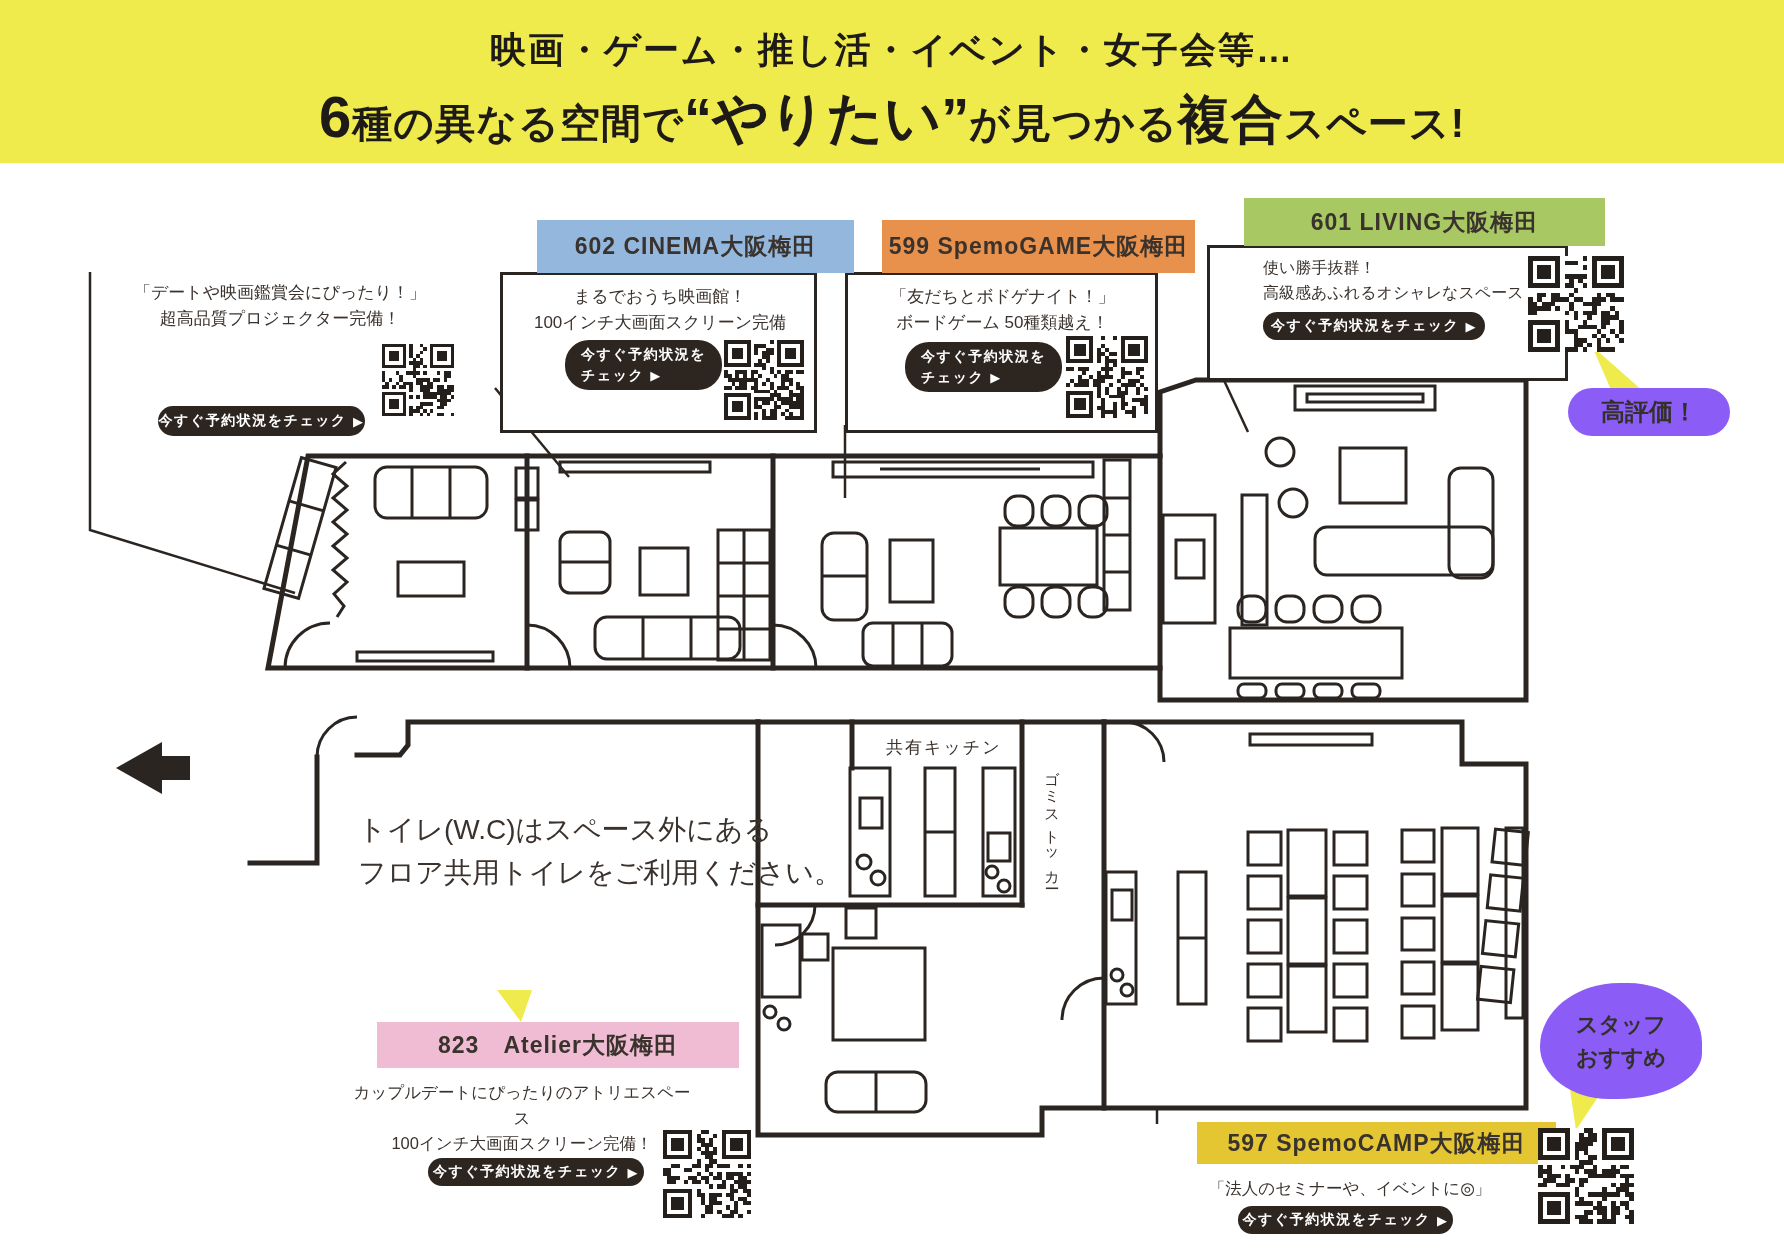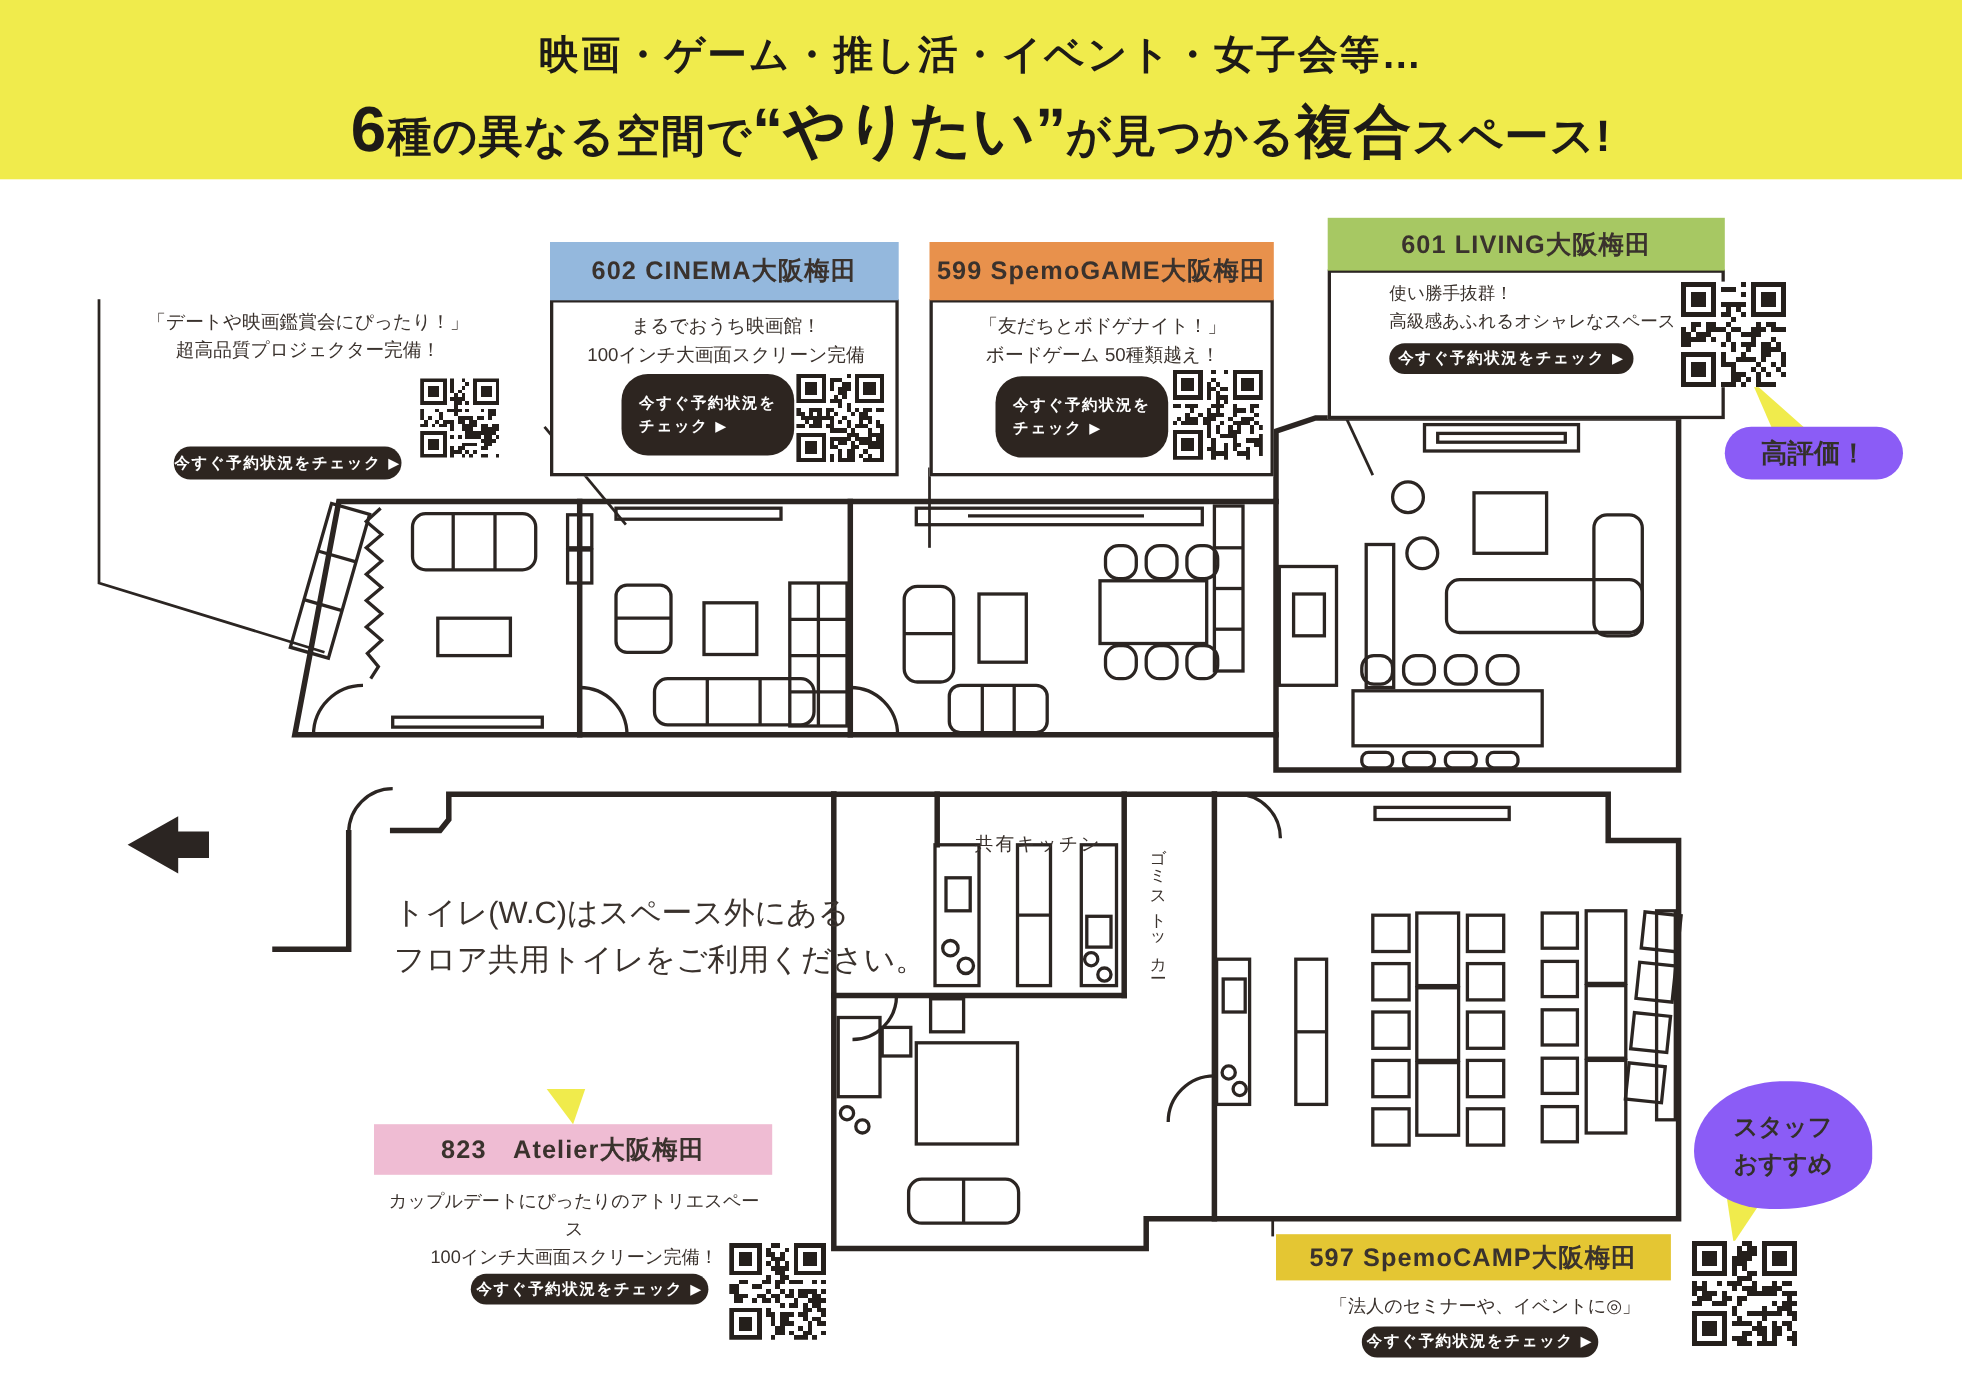--- a/index.html
+++ b/index.html
@@ -10,30 +10,30 @@
           text-align:center;color:#1d1a17;}
   .banner .l1{margin-top:26px;font-size:36px;font-weight:800;letter-spacing:2px;}
   .banner .l2{margin-top:6px;font-size:40px;font-weight:800;letter-spacing:1px;}
   .banner .num{font-size:58px;font-weight:800;}
   .banner .quote{font-size:56px;font-weight:900;letter-spacing:0px;}
   .banner .big{font-size:52px;font-weight:900;}
   
   svg.plan{position:absolute;left:0;top:0;z-index:1;}
   
   .hdr{position:absolute;display:flex;align-items:center;justify-content:center;
-       font-weight:bold;font-size:23px;color:#3a322d;z-index:4;letter-spacing:1px;}
+       font-weight:bold;font-size:23px;color:#3a322d;z-index:4;letter-spacing:1px;margin-left:37px;}
   .bodybox{position:absolute;background:#fff;border:3px solid #2b2522;z-index:2;}
   .desc{position:absolute;font-size:17px;line-height:1.55;text-align:center;z-index:4;color:#3a322d;}
   .desc.left{text-align:left;}
   .btn{position:absolute;background:#2d2520;color:#fff;border-radius:20px;display:flex;
        align-items:center;justify-content:center;font-size:14px;letter-spacing:1.5px;z-index:5;
        font-weight:bold;cursor:pointer;white-space:nowrap;}
   .btn .arr{margin-left:6px;font-size:13px;}
   .btn.two{flex-direction:column;align-items:flex-start;justify-content:center;
-           border-radius:24px;padding:12px 16px;line-height:1.5;}
+           border-radius:24px;padding:0 16px;line-height:1.5;}
   .qr{position:absolute;z-index:6;background:#fff;}
   .bubble{position:absolute;background:#8b5cf6;display:flex;flex-direction:column;align-items:center;
           justify-content:center;font-weight:bold;color:#33302a;z-index:3;text-align:center;}
   .lbl{position:absolute;z-index:4;color:#3a322d;}
   .vert{writing-mode:vertical-rl;letter-spacing:3px;}
 </style>
 </head>
 <body>
 
 <div class="stage">
@@ -1089,20 +1089,20 @@
 
   <div class="bubble" style="left:1568px;top:388px;width:162px;height:48px;border-radius:26px;font-size:24px;">
     <span>高評価！</span>
   </div>
   <div class="bubble" style="left:1540px;top:983px;width:162px;height:116px;font-size:22px;line-height:1.5;
        border-radius:52% 48% 55% 45% / 58% 55% 42% 48%;">
     <span>スタッフ</span>
     <span>おすすめ</span>
   </div>
 
-  <div class="lbl" style="left:886px;top:756px;font-size:17px;letter-spacing:2px;">共有キッチン</div>
+  <div class="lbl" style="left:886px;top:736px;font-size:17px;letter-spacing:2px;">共有キッチン</div>
   <div class="lbl vert" style="left:1042px;top:760px;height:135px;font-size:15px;">ゴミストッカー</div>
   <div class="lbl" style="left:358px;top:808px;font-size:28px;line-height:1.55;">
     <div>トイレ(W.C)はスペース外にある</div>
     <div>フロア共用トイレをご利用ください。</div>
   </div>
 
 </div>
 
 </body></html>

